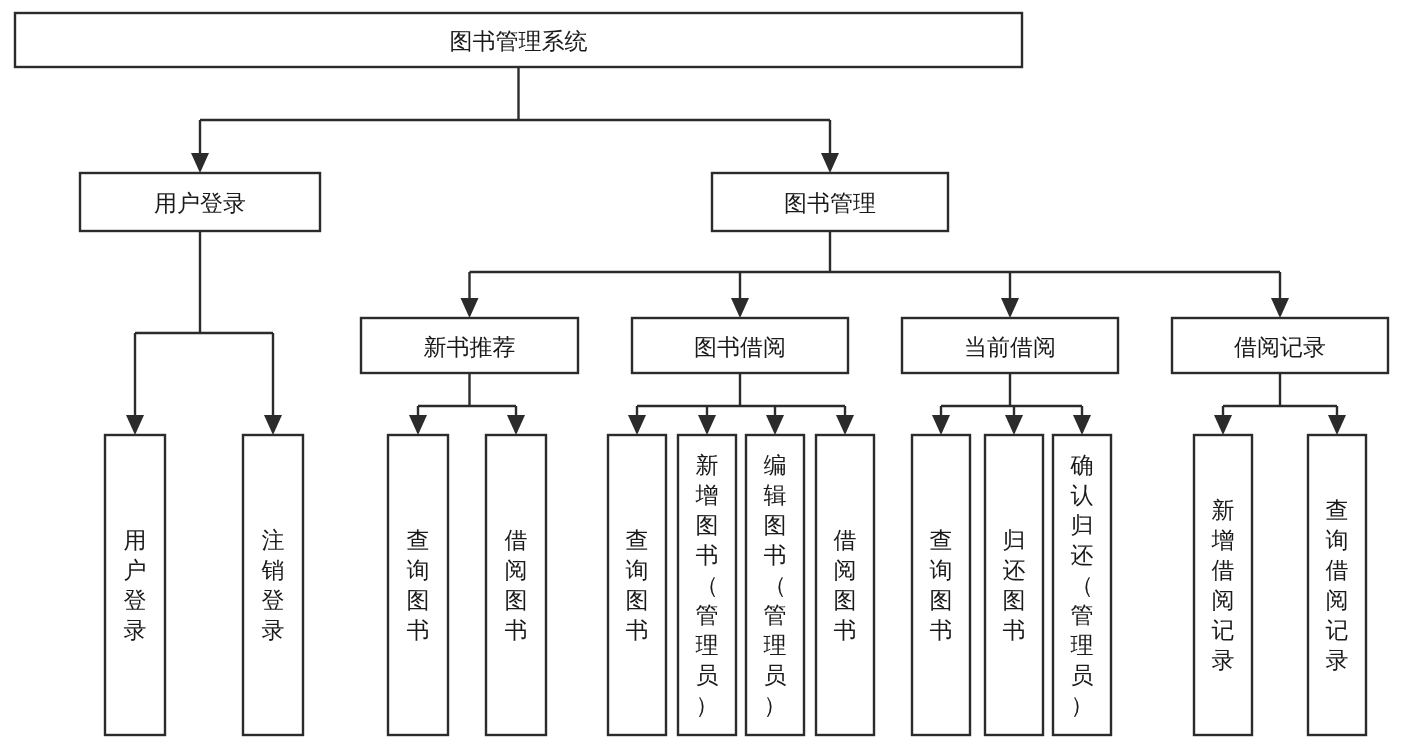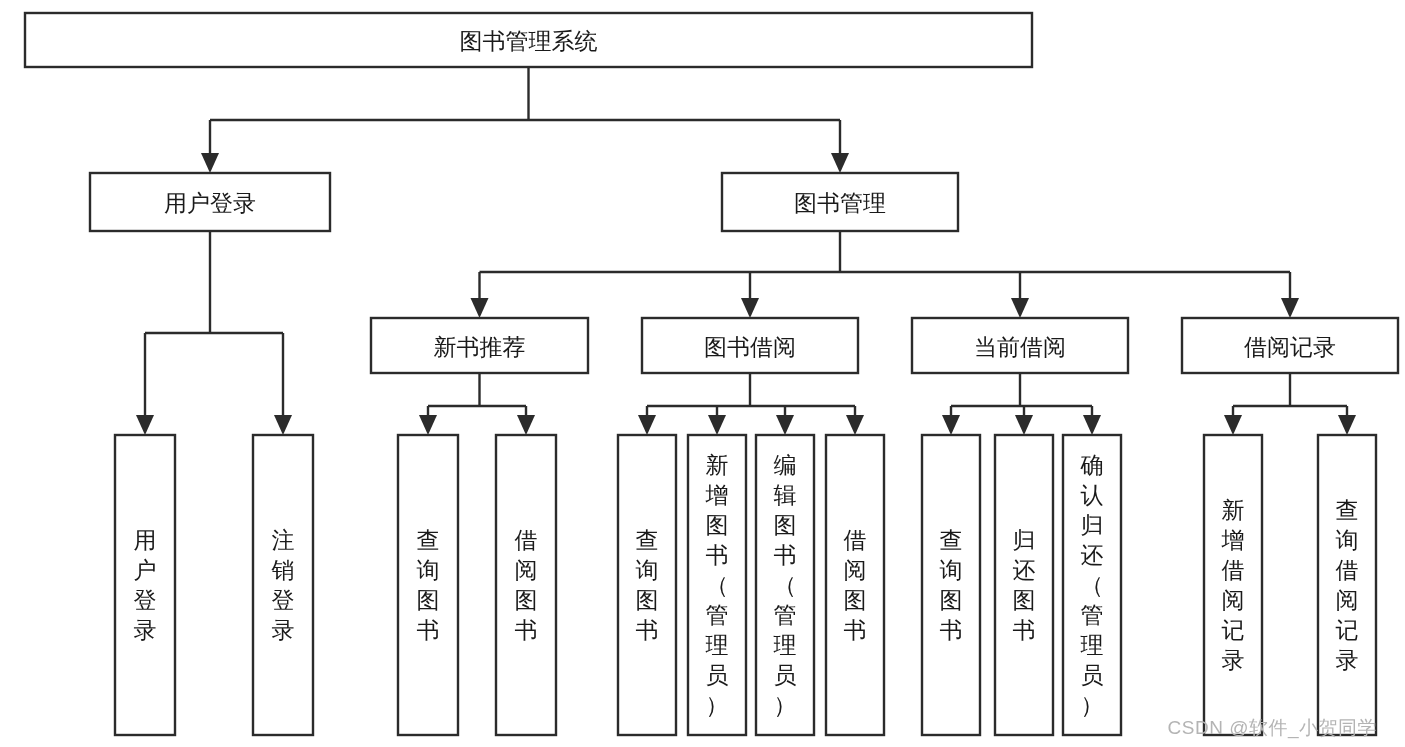--- a/index.html
+++ b/index.html
@@ -9,21 +9,21 @@
   }
   body {
     width: 1405px;
     height: 747px;
     font-family: "Liberation Sans", "DejaVu Sans", sans-serif;
     overflow: hidden;
     position: relative;
   }
   #diagram-root {
     position: absolute;
-    left: 10px;
+    left: 0;
     top: 0;
     width: 1379px;
     height: 747px;
   }
   svg#tree-svg {
     display: block;
     width: 1405px;
     height: 747px;
   }
   .node-rect {
@@ -218,14 +218,13 @@
         <g>
           <rect x="1194" y="435" width="58" height="300" class="node-rect"></rect>
           <text x="1223" y="0" class="node-label-v"><tspan x="1223" y="510">新</tspan><tspan x="1223" y="540">增</tspan><tspan x="1223" y="570">借</tspan><tspan x="1223" y="600">阅</tspan><tspan x="1223" y="630">记</tspan><tspan x="1223" y="660">录</tspan></text>
         </g>
         <g>
           <rect x="1308" y="435" width="58" height="300" class="node-rect"></rect>
           <text x="1337" y="0" class="node-label-v"><tspan x="1337" y="510">查</tspan><tspan x="1337" y="540">询</tspan><tspan x="1337" y="570">借</tspan><tspan x="1337" y="600">阅</tspan><tspan x="1337" y="630">记</tspan><tspan x="1337" y="660">录</tspan></text>
         </g>
       </g>
   </svg>
-  <div class="watermark">CSDN @软件_小贺同学</div>
 </div>
 
 </body></html>

